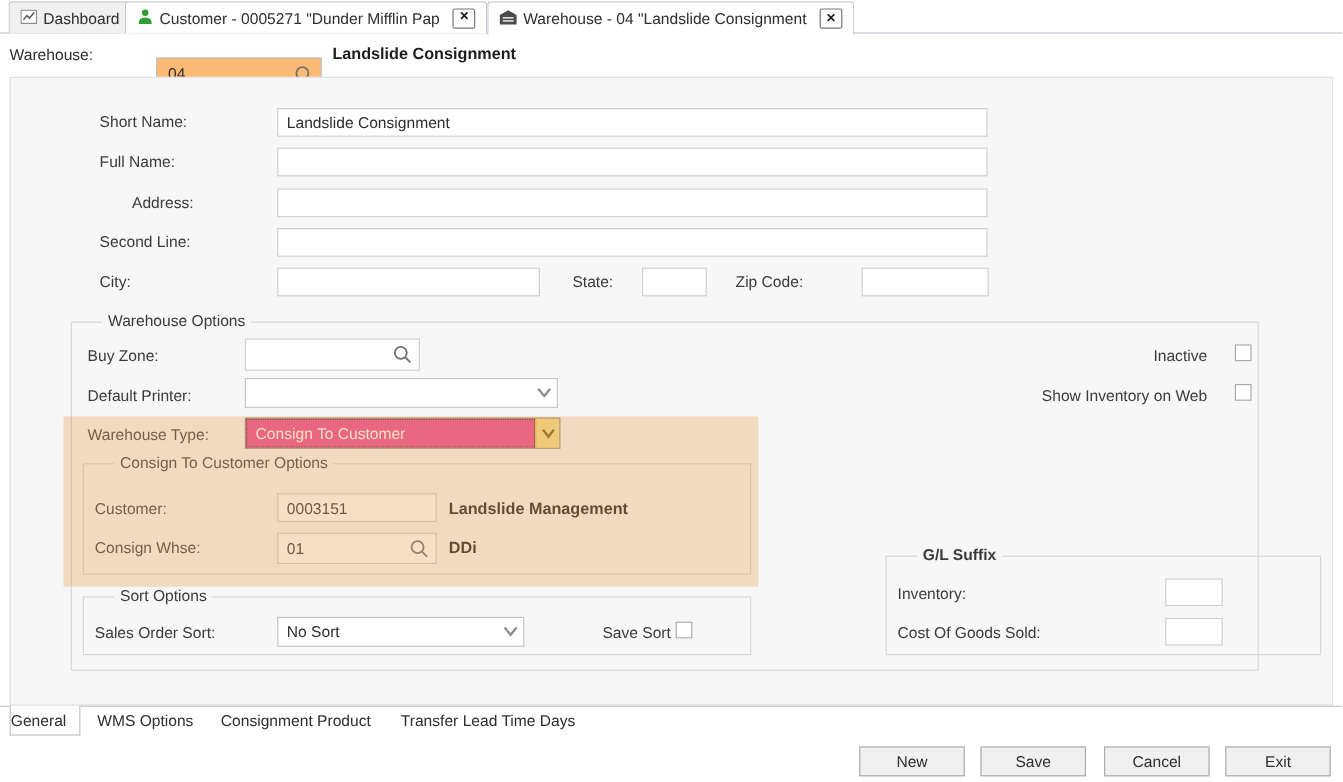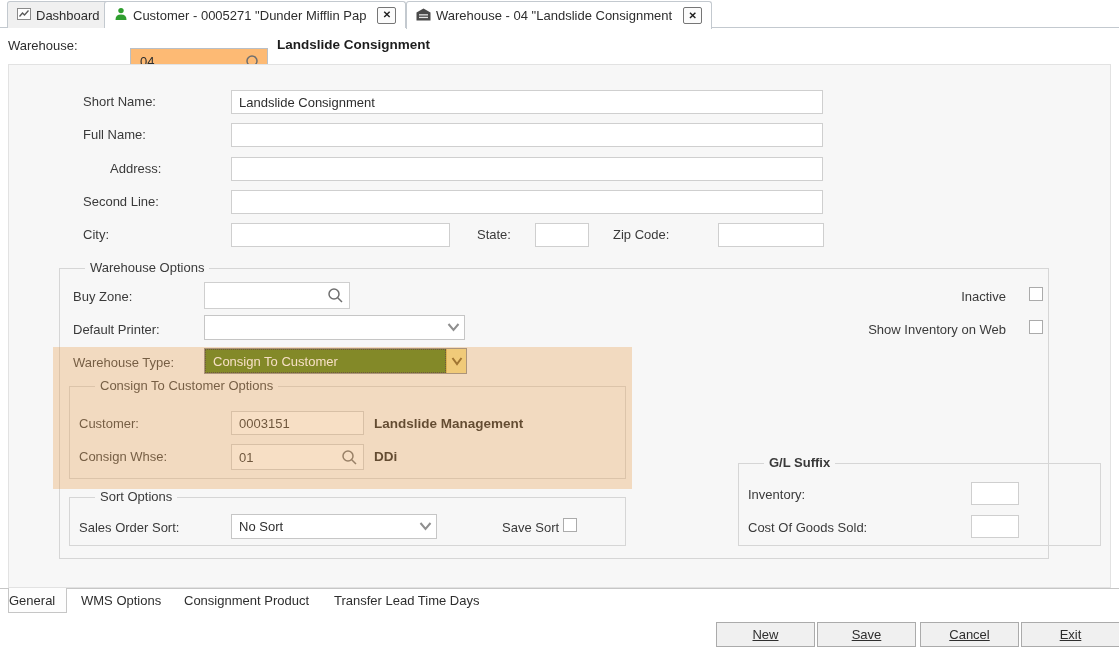--- a/index.html
+++ b/index.html
@@ -33,33 +33,33 @@
   .selbox { position:absolute; height:25px; background:#fff; border:1px solid #c6c6c6; display:flex; align-items:center; }
   .selbox .seltext { flex:1; padding-left:7px; color:#2e2e2e; white-space:nowrap; overflow:hidden; }
   .selbox .selarrow { width:22px; display:flex; align-items:center; justify-content:center; }
   .gbox { position:absolute; border:1px solid #d6d6d6; }
   .gbox-legend { position:absolute; top:-9px; left:25px; background:#f7f7f7; padding:0 5px; color:#3a3a3a; white-space:nowrap; }
   .checkbox { position:absolute; width:14px; height:14px; background:#fff; border:1px solid #ababab; }
   .boldval { position:absolute; font-weight:bold; color:#1d1d1d; font-size:13.5px; white-space:nowrap; }
 
   
   .wtype { position:absolute; left:195px; top:283px; width:263px; height:26px; border:1px solid #8c8c8c; background:#f5df8a; display:flex; }
-  .wtype-sel { flex:1; background:#4d7c0f; border:1px dotted #2e2e2e; color:#fff; display:flex; align-items:center; padding-left:7px; white-space:nowrap; }
+  .wtype-sel { flex:1; background:#ec4899; border:1px dotted #2e2e2e; color:#fff; display:flex; align-items:center; padding-left:7px; white-space:nowrap; }
   .wtype-btn { width:20px; background:#f5df8a; border-left:1px solid #d8b84e; display:flex; align-items:center; justify-content:center; }
 
   
   .hl-overlay { position:absolute; left:44px; top:282px; width:579px; height:142px; background:rgba(233,164,90,0.35); pointer-events:none; z-index:5; }
 
   
   .btabs-line { position:absolute; left:0; top:588px; width:1119px; height:1px; background:#c6c6c6; }
   .btab-active { position:absolute; left:8px; top:588px; width:59px; height:25px; background:#fdfdfd; border:1px solid #c6c6c6; border-top:none; display:flex; align-items:center; justify-content:flex-start; color:#2e2e2e; z-index:2; }
   .btab { position:absolute; top:593px; color:#2e2e2e; white-space:nowrap; }
 
   
-  .fbtn { position:absolute; top:622px; width:99px; height:25px; background:#f0f0f0; border:1px solid #ababab; font:inherit; color:#2e2e2e; display:flex; align-items:center; justify-content:center;text-decoration:underline; }
+  .fbtn { position:absolute; top:622px; width:88px; height:25px; background:#f0f0f0; border:1px solid #ababab; font:inherit; color:#2e2e2e; display:flex; align-items:center; justify-content:center; }
 </style>
 </head>
 <body>
 
 <div class="screen">
 
   <div class="tabstrip">
     <div class="doc-tab inactive-gray" style="left:7px;">
       <span>
         <svg width="14" height="12" viewBox="0 0 14 12">

